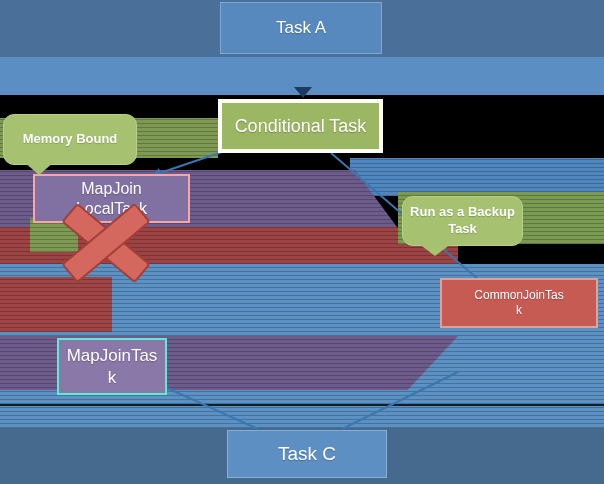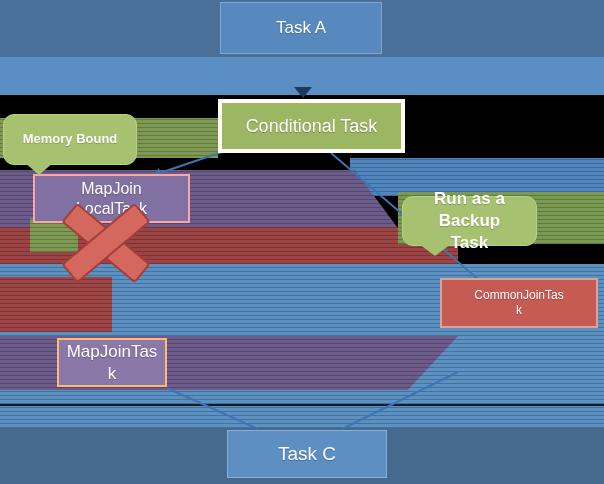--- a/index.html
+++ b/index.html
@@ -67,56 +67,56 @@
     <line x1="331" y1="153" x2="478" y2="279" stroke="#3b76b2" stroke-width="2"></line>
     <line x1="167" y1="388" x2="258" y2="429" stroke="#3b76b2" stroke-width="2"></line>
     <line x1="458" y1="372" x2="342" y2="429" stroke="#3b76b2" stroke-width="2"></line>
   </svg>
 
   <div class="node" style="left:220px;top:2px;width:162px;height:52px;background:#5789bf;
               border:1px solid #7fa8d2;font-size:17px;">
     <span>Task A</span>
   </div>
 
-  <div class="node" style="left:218px;top:99px;width:187px;height:54px;background:#9cb763;
+  <div class="node" style="left:218px;top:99px;width:165px;height:54px;background:#9cb763;
               border:4px solid #fdfdf6;font-size:18px;">
     <span>Conditional Task</span>
   </div>
 
   <div class="node" style="left:33px;top:174px;width:157px;height:49px;background:#8171a3;
               border:2px solid #fca5a5;font-size:16px;">
     <span>MapJoin</span>
     <span>LocalTask</span>
   </div>
 
   <div class="node" style="left:440px;top:278px;width:158px;height:50px;background:#c65b54;
               border:2px solid #daa29a;font-size:12px;">
     <span>CommonJoinTas</span>
     <span>k</span>
   </div>
 
-  <div class="node" style="left:57px;top:338px;width:110px;height:49px;background:#8a78a8;
-              border:2px solid #fdba74;font-size:17px;">
+  <div class="node" style="left:57px;top:338px;width:110px;height:57px;background:#8a78a8;
+              border:2px solid #5eead4;font-size:17px;">
     <span>MapJoinTas</span>
     <span>k</span>
   </div>
 
   <div class="node" style="left:227px;top:430px;width:160px;height:48px;background:#5d8fc2;
               border:1px solid #87b0d8;font-size:19px;">
     <span>Task C</span>
   </div>
 
   <div class="callout" style="left:3px;top:114px;width:134px;height:51px;background:#a6c170;
               border:1px solid #b9d187;font-size:13px;">
     <span>Memory Bound</span>
   </div>
   <div class="pointer" style="left:24px;top:162px;width:30px;height:13px;background:#a6c170;"></div>
 
-  <div class="callout" style="left:402px;top:196px;width:135px;height:50px;background:#a6c170;
-              border:1px solid #b9d187;font-size:17px;">
+  <div class="callout" style="left:402px;top:196px;width:121px;height:50px;background:#a6c170;
+              border:1px solid #b9d187;font-size:13px;">
     <span>Run as a Backup</span>
     <span>Task</span>
   </div>
   <div class="pointer" style="left:419px;top:244px;width:32px;height:12px;background:#a6c170;"></div>
 
   <div class="xwrap">
     <div class="xbar a"></div>
     <div class="xbar b"></div>
   </div>
 

